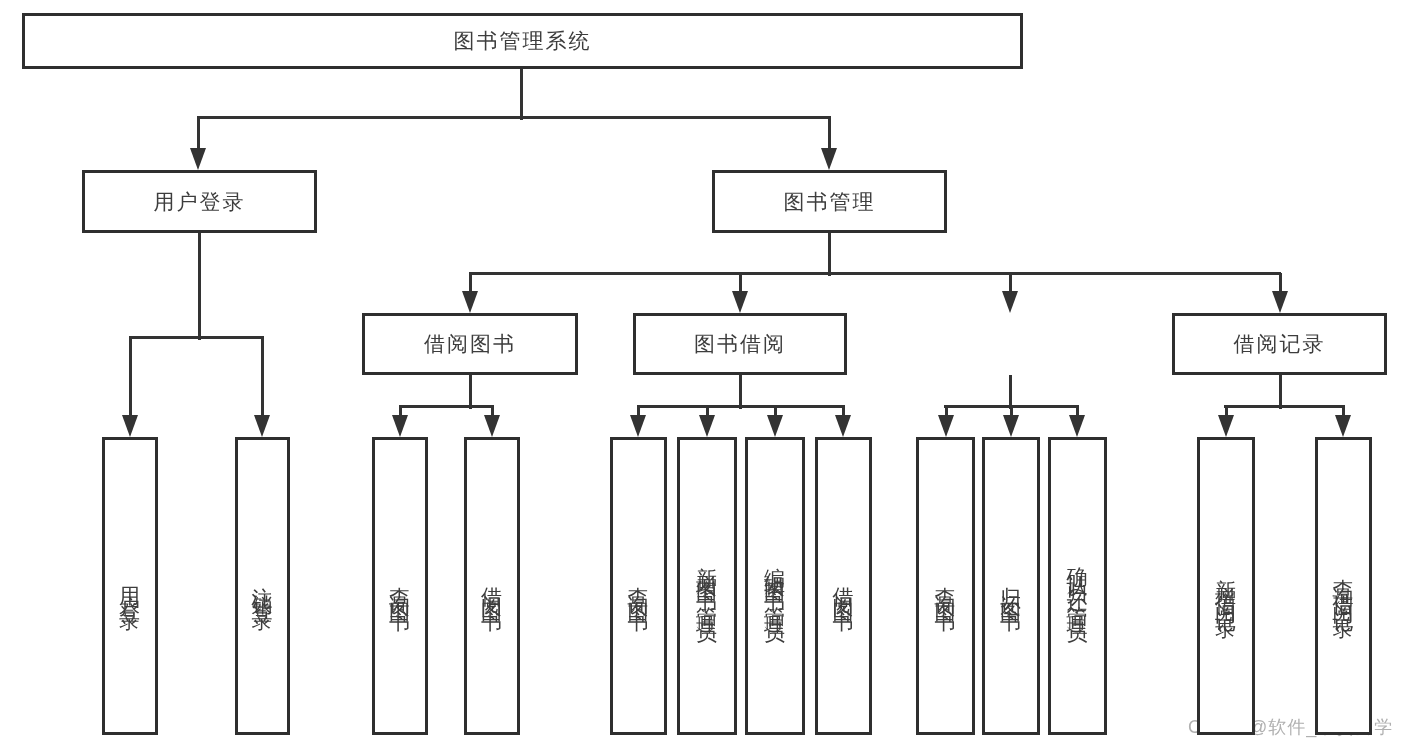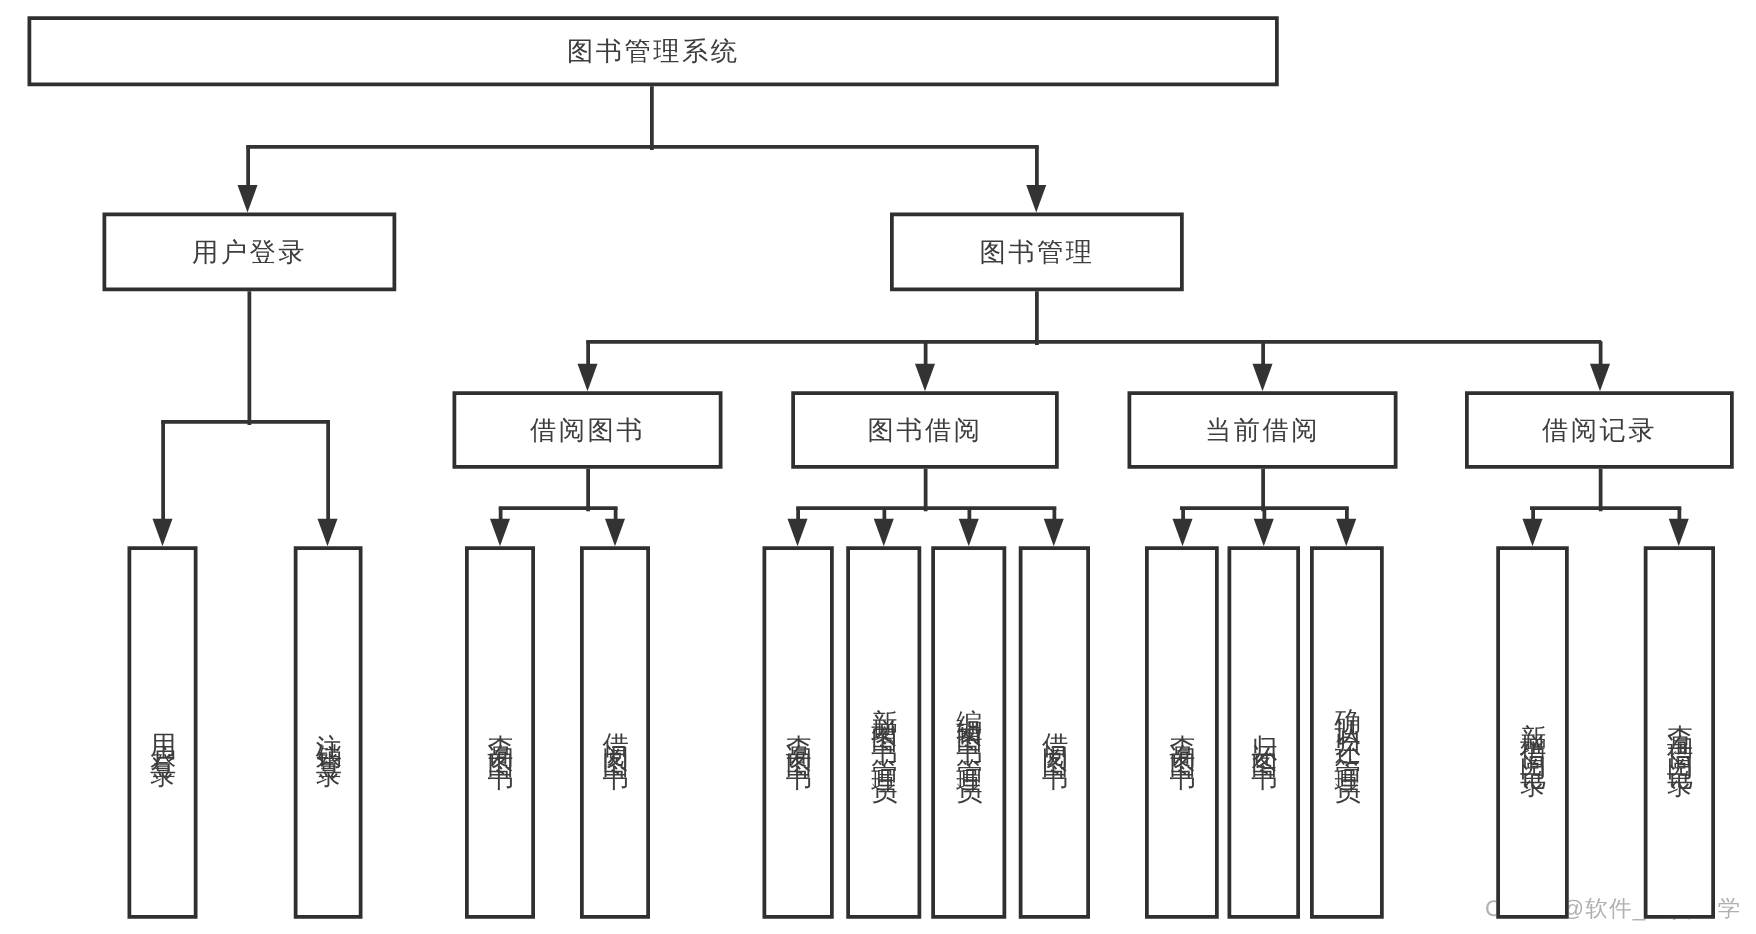--- a/index.html
+++ b/index.html
@@ -77,23 +77,20 @@
       <span class="lbl">用户登录</span>
     </div>
     <div class="node" style="left: 712px; top: 170px; width: 235px; height: 63px;">
       <span class="lbl">图书管理</span>
     </div>
     <div class="node" style="left: 362px; top: 313px; width: 216px; height: 62px;">
       <span class="lbl">借阅图书</span>
     </div>
     <div class="node" style="left: 633px; top: 313px; width: 214px; height: 62px;">
       <span class="lbl">图书借阅</span>
-    </div>
-    <div class="node" style="left: 902px; top: 313px; width: 216px; height: 62px;">
-      <span class="lbl">当前借阅</span>
     </div>
     <div class="node" style="left: 1172px; top: 313px; width: 215px; height: 62px;">
       <span class="lbl">借阅记录</span>
     </div>
     <div class="node v" style="left: 102px; top: 437px; width: 56px; height: 298px;">
       <span class="lbl">用户登录</span>
     </div>
     <div class="node v" style="left: 235px; top: 437px; width: 55px; height: 298px;">
       <span class="lbl">注销登录</span>
     </div>

